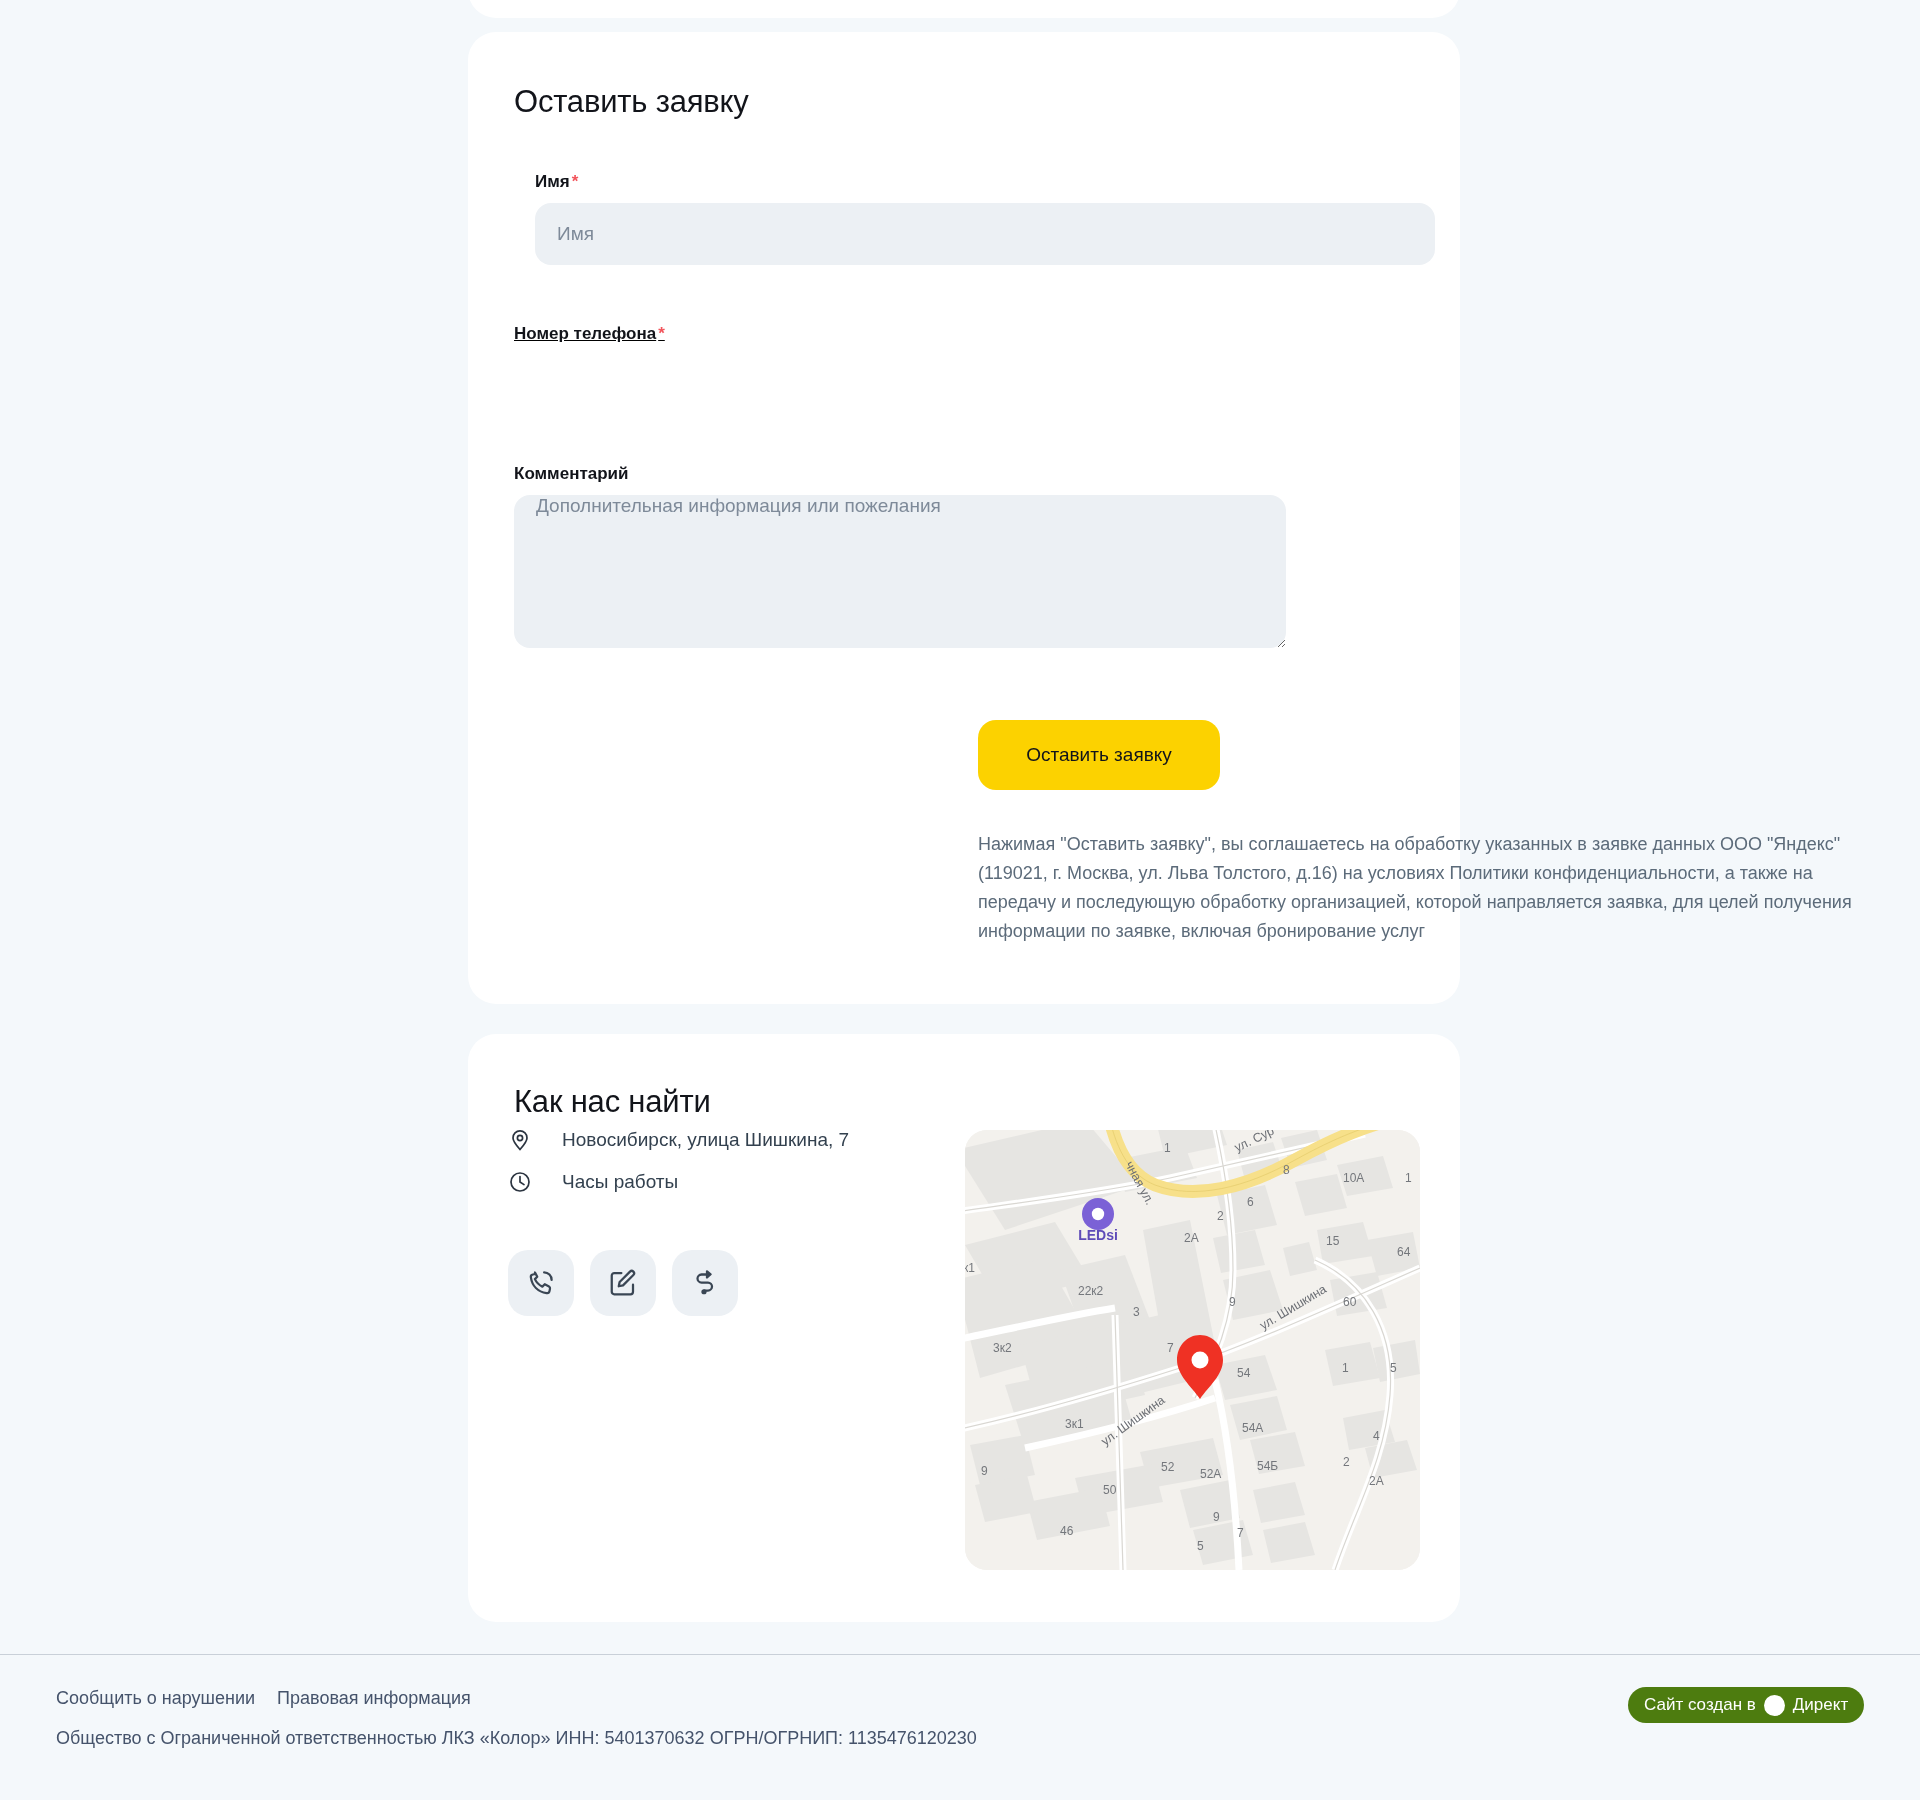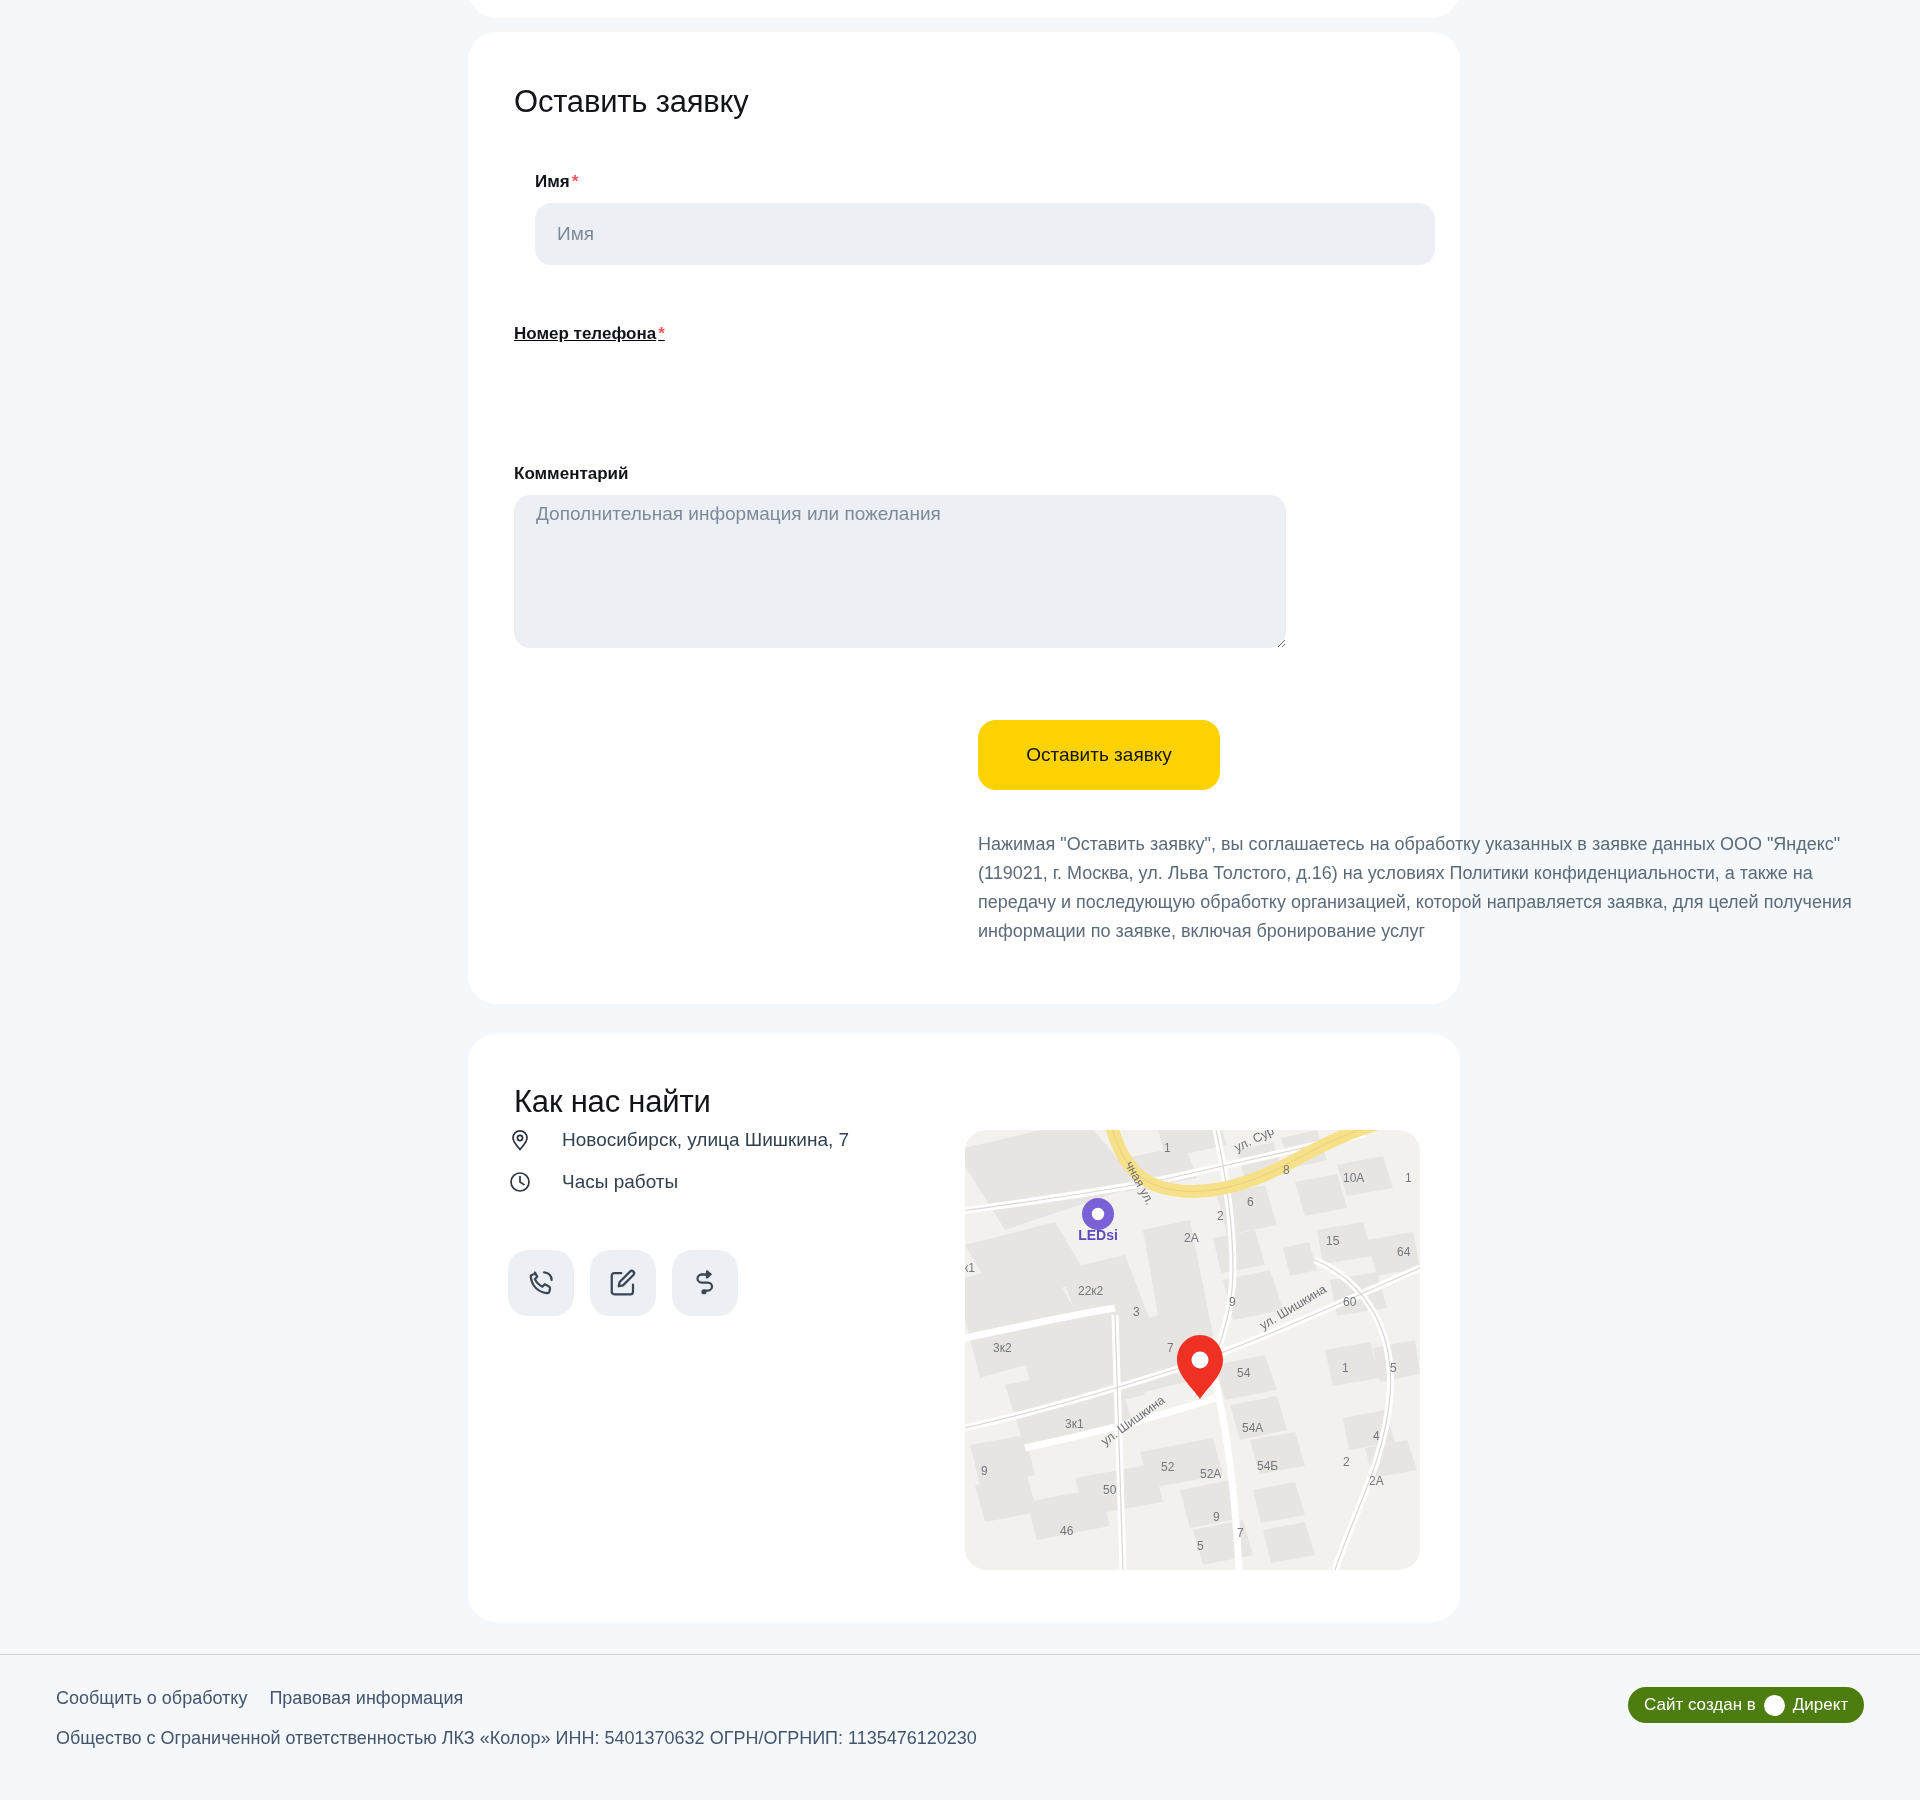--- a/index.html
+++ b/index.html
@@ -47,21 +47,21 @@
     background: #ecf0f4; border: none; border-radius: 16px;
     padding: 0 22px;
     font-family: "Liberation Sans", sans-serif;
     font-size: 19px; color: #12141a;
     outline: none;
   }
   .txt-input::placeholder { color: #7e8a99; }
   .txt-area {
     display: block; width: 772px; height: 153px;
     background: #ecf0f4; border: none; border-radius: 16px;
-    padding: 8px 22px;
+    padding: 0 22px;
     font-family: "Liberation Sans", sans-serif;
     font-size: 19px; color: #12141a;
     outline: none; resize: vertical;
   }
   .txt-area::placeholder { color: #7e8a99; }
 
   #field-name  { top: 140px; margin-left: 21px; }
   #field-phone { top: 292px; text-decoration: underline; }
   #field-note  { top: 432px; }
 
@@ -342,21 +342,21 @@
       <g>
         <path d="M212,230 c0,-14 10,-25 23,-25 c13,0 23,11 23,25 c0,15 -14,26 -23,39 c-9,-13 -23,-24 -23,-39 Z" fill="#ef3124"></path>
         <circle cx="235" cy="230" r="8.5" fill="#ffffff"></circle>
       </g>
     </svg>
   </div>
 
   <div class="footer-div"></div>
 
   <div class="footer-links">
-    <a class="footer-link">Сообщить о обработку</a>
+    <a class="footer-link">Сообщить о нарушении</a>
     <a class="footer-link">Правовая информация</a>
   </div>
 
   <div class="footer-legal">Общество с Ограниченной ответственностью ЛКЗ «Колор» ИНН: 5401370632 ОГРН/ОГРНИП: 1135476120230</div>
 
   <div class="direct-badge">
     <span>Сайт создан в</span>
     <span class="dmark">Я</span>
     <span>Директ</span>
   </div>

